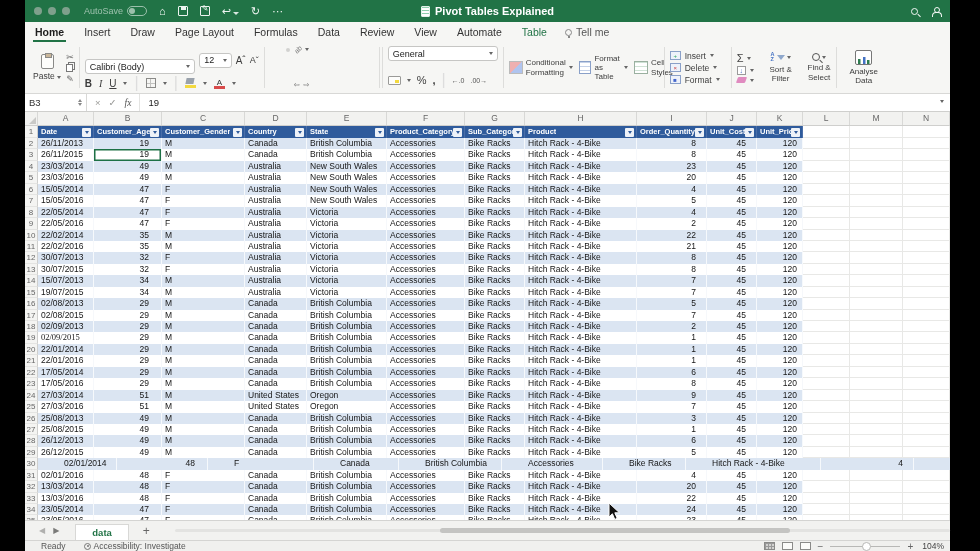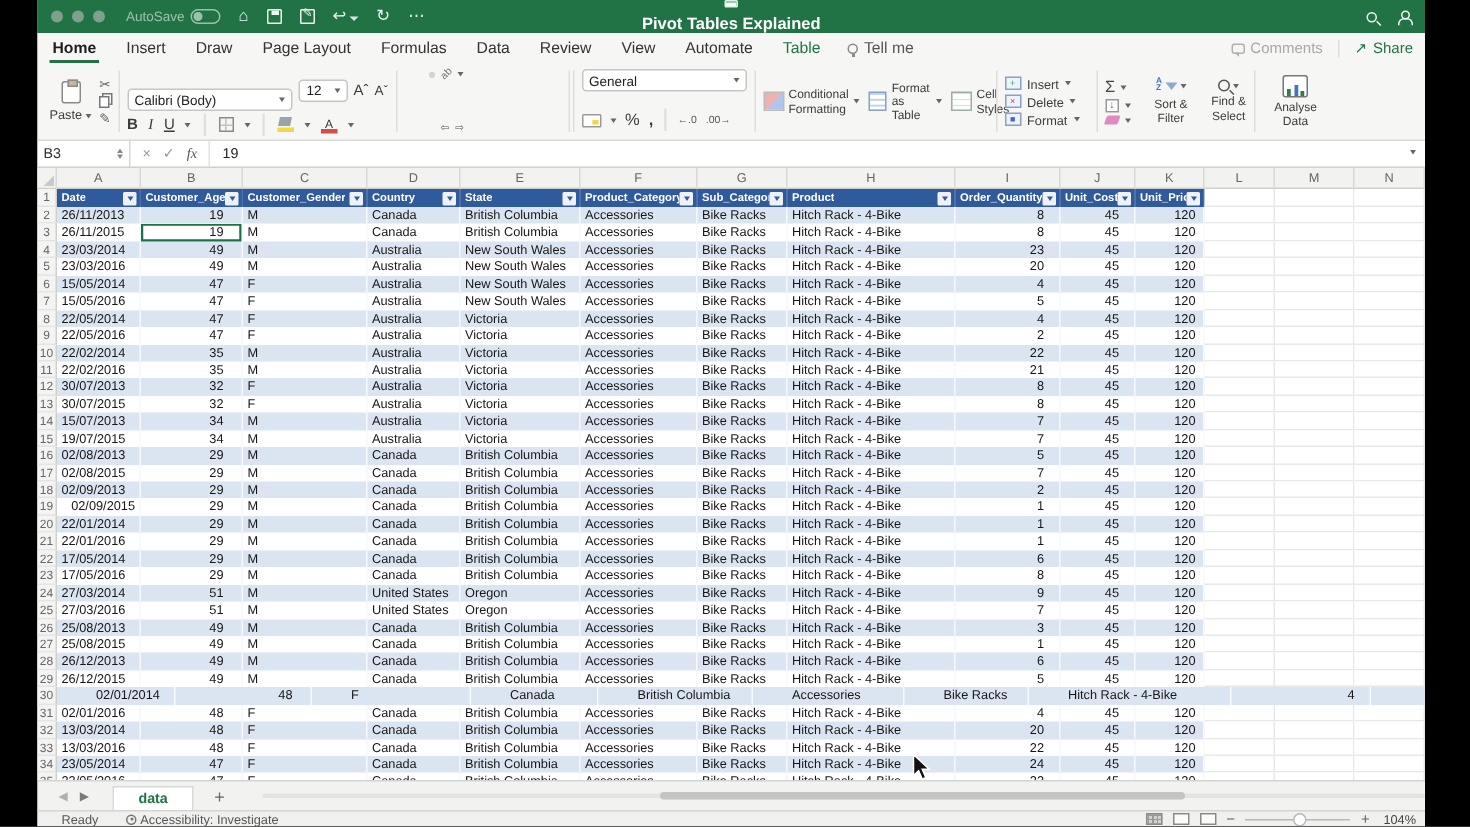--- a/index.html
+++ b/index.html
@@ -15,21 +15,21 @@
   .light{width:8px;height:8px;border-radius:50%;background:#8fa899;opacity:.85;}
   .autosave{display:flex;align-items:center;gap:4px;margin-left:14px;opacity:.55;font-size:9px;}
   .pill{width:20px;height:10px;border:1px solid #fff;border-radius:6px;position:relative;}
   .pill::before{content:"";position:absolute;left:1px;top:1px;width:6px;height:6px;border-radius:50%;background:#fff;}
   .tbico{font-size:11px;color:#fff;opacity:.92;margin-left:12px;line-height:22px;}
   .savebox{width:10px;height:10px;border:1px solid #fff;border-radius:1px;margin-left:12px;position:relative;opacity:.92;}
   .savebox::before{content:"";position:absolute;left:2px;top:0;width:5px;height:3px;background:#fff;}
   .editbox{width:10px;height:10px;border:1px solid #fff;border-radius:1px;margin-left:12px;position:relative;opacity:.92;}
   .editbox::before{content:"✎";position:absolute;left:1px;top:-3px;font-size:8px;color:#fff;}
   .tcaret{display:inline-block;width:0;height:0;border-left:3px solid transparent;border-right:3px solid transparent;border-top:3px solid #fff;margin-left:2px;opacity:.9;}
-  .titlewrap{position:absolute;left:0;right:0;top:0;height:22px;display:flex;align-items:center;justify-content:center;gap:5px;pointer-events:none;flex-direction:column;}
+  .titlewrap{position:absolute;left:0;right:0;top:0;height:22px;display:flex;align-items:center;justify-content:center;gap:5px;pointer-events:none;}
   .docico{width:9px;height:11px;background:linear-gradient(#fff,#fff);border-radius:1px;position:relative;
           background-image:repeating-linear-gradient(to bottom,#8fd0ae 0 1px,#fff 1px 3px);border:1px solid #e2f2e9;}
   .title{font-size:11px;font-weight:bold;color:#fff;}
   .tbright{position:absolute;right:10px;top:0;height:22px;display:flex;align-items:center;gap:14px;}
   .mag{width:7px;height:7px;border:1.4px solid #fff;border-radius:50%;position:relative;opacity:.95;}
   .mag::after{content:"";position:absolute;width:4px;height:1.4px;background:#fff;transform:rotate(45deg);left:5px;top:6px;}
   .person{width:8px;height:8px;position:relative;opacity:.95;}
   .person::before{content:"";position:absolute;left:2px;top:0;width:4px;height:4px;border-radius:50%;border:1px solid #fff;}
   .person::after{content:"";position:absolute;left:0;top:5px;width:8px;height:4px;border-radius:4px 4px 0 0;border:1px solid #fff;border-bottom:none;}
 
@@ -208,30 +208,20 @@
           <div class="rtab">Formulas</div>
           <div class="rtab">Data</div>
           <div class="rtab">Review</div>
           <div class="rtab">View</div>
           <div class="rtab">Automate</div>
           <div class="rtab ctx">Table</div>
         </div>
     <div class="tellme">
       <span class="bulb"></span>
       <span>Tell me</span>
-    </div>
-  </div>
-  <div class="tabright">
-    <div class="comments">
-      <span class="bubble"></span>
-      <span>Comments</span>
-    </div>
-    <div class="share">
-      <span>↗</span>
-      <span>Share</span>
     </div>
   </div>
 
   <div class="ribbon">
     <div class="group clipgrp">
       <div class="pastebtn">
         <span class="clipico"></span>
         <span class="lbl8"><span>Paste</span> <span class="dd"></span></span>
       </div>
       <div class="sidecol">
@@ -759,21 +749,21 @@
             <div class="c" style="width: 112px; text-align: left;">Hitch Rack - 4-Bike</div>
             <div class="c" style="width: 70px; text-align: right; padding-right: 10px;">2</div>
             <div class="c" style="width: 50px; text-align: right; padding-right: 10px;">45</div>
             <div class="c" style="width: 46px; text-align: right; padding-right: 5px;">120</div>
             <div class="c empt" style="width: 47px;"></div>
             <div class="c empt" style="width: 53px;"></div>
             <div class="c empt" style="width: 47px;"></div>
           </div>
           <div class="grow plain" style="height: 11.45px; line-height: 11.45px;">
             <div class="rn" style="width: 13px;">19</div>
-            <div class="c" style="width: 56px; text-align: right;">02/09/2015</div>
+            <div class="c" style="width: 56px; text-align: left; font-family: Liberation Serif, serif;">02/09/2015</div>
             <div class="c" style="width: 68px; text-align: right; padding-right: 12px;">29</div>
             <div class="c" style="width: 83px; text-align: left;">M</div>
             <div class="c" style="width: 62px; text-align: left;">Canada</div>
             <div class="c" style="width: 80px; text-align: left;">British Columbia</div>
             <div class="c" style="width: 78px; text-align: left;">Accessories</div>
             <div class="c" style="width: 60px; text-align: left;">Bike Racks</div>
             <div class="c" style="width: 112px; text-align: left;">Hitch Rack - 4-Bike</div>
             <div class="c" style="width: 70px; text-align: right; padding-right: 10px;">1</div>
             <div class="c" style="width: 50px; text-align: right; padding-right: 10px;">45</div>
             <div class="c" style="width: 46px; text-align: right; padding-right: 5px;">120</div>

